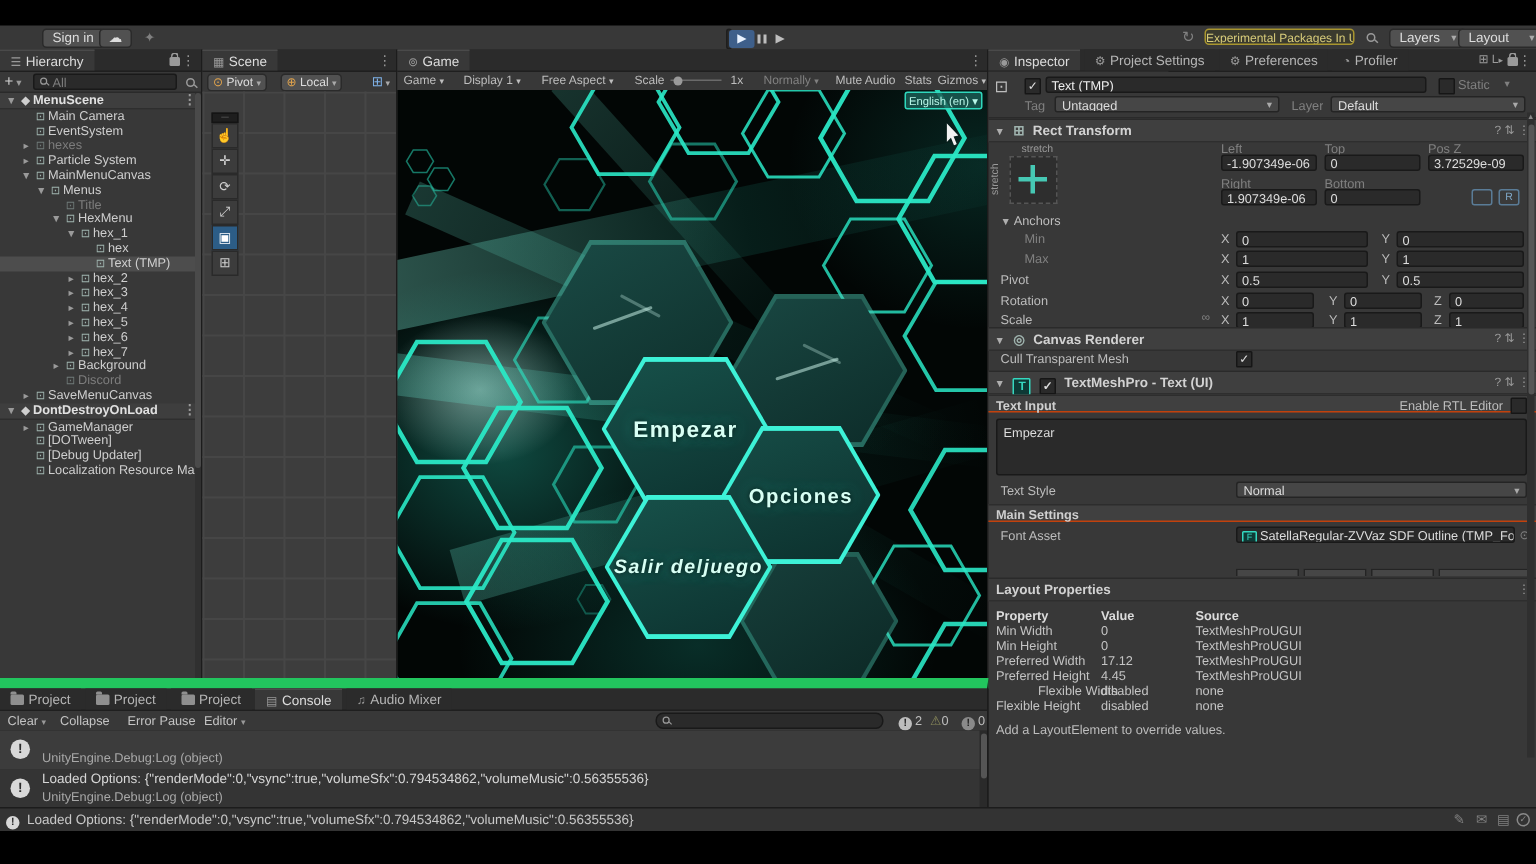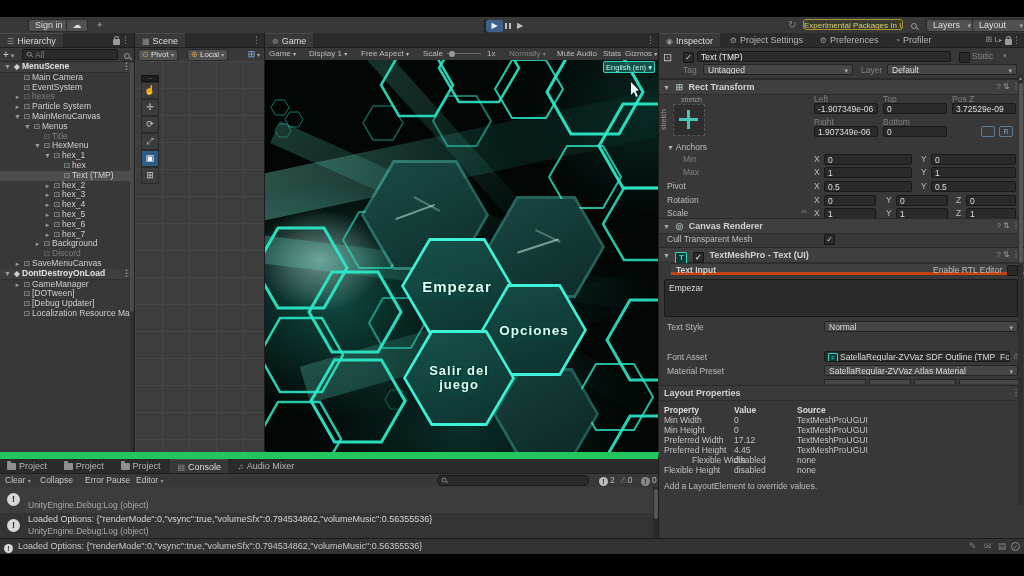--- a/index.html
+++ b/index.html
@@ -18,22 +18,22 @@
   .field{background:#2a2a2a;border:1px solid #191919;border-radius:2px;color:#ddd;font-size:8.5px;
          line-height:11px;height:11px;padding:0 3px;box-sizing:border-box;overflow:hidden;white-space:nowrap;}
   .drop{background:#464646;border:1px solid #242424;border-radius:2px;color:#ddd;font-size:8.5px;
         line-height:11px;height:11px;padding:0 4px;box-sizing:border-box;overflow:hidden;white-space:nowrap;}
   .drop .caret,.btn .caret{float:right;color:#aaa;font-size:7px;}
   .lbl{font-size:8.5px;color:#bdbdbd;white-space:nowrap;overflow:hidden;}
   .dim{color:#808080;}
   .sechdr{position:absolute;left:0;right:0;height:14px;background:#3f3f3f;border-top:1px solid #2a2a2a;
           border-bottom:1px solid #2e2e2e;line-height:14px;font-weight:bold;font-size:9px;color:#d2d2d2;}
   .sechdr .right-ic{position:absolute;right:4px;top:0;color:#9a9a9a;font-weight:normal;font-size:8px;}
-  .subbar{position:absolute;left:12px;right:0;height:12px;background:#404040;border-top:1px solid #2d2d2d;
-          border-bottom:3px solid #c2410c;line-height:12px;font-weight:bold;font-size:8.5px;color:#cfcfcf;padding-left:5px;box-sizing:border-box;}
+  .subbar{position:absolute;left:0;right:0;height:12px;background:#404040;border-top:1px solid #2d2d2d;
+          border-bottom:1px solid #c2410c;line-height:12px;font-weight:bold;font-size:8.5px;color:#cfcfcf;padding-left:5px;box-sizing:border-box;}
   .chk{display:inline-block;width:9px;height:9px;background:#2a2a2a;border:1px solid #161616;border-radius:1px;
        color:#ddd;font-size:8px;line-height:9px;text-align:center;vertical-align:middle;}
   .fold{font-size:7px;color:#aeaeae;}
   
   .hrow{position:relative;height:9.8px;line-height:9.8px;white-space:nowrap;font-size:8.5px;color:#cfcfcf;}
   .hrow .arr{display:inline-block;width:9px;font-size:7px;color:#9a9a9a;text-align:center;}
   .hrow .gi{display:inline-block;width:10px;font-size:7.5px;color:#9fb3ae;text-align:center;}
   .hrow.scene-h{background:#3e3e3e;border-bottom:1px solid #2e2e2e;font-weight:bold;color:#e0e0e0;}
   .hrow.sel{background:#4d4d4d;}
   .hrow.dimr{color:#7d7d7d;} .hrow.dimr .gi{color:#6f7a78;}
@@ -256,21 +256,21 @@
         <div class="hexi" style="background:linear-gradient(160deg,#17514a,#0d3330);">
           <span class="hexlbl">Empezar</span>
         </div>
       </div>
       <div class="hexo" style="left:216px;top:224px;width:106px;height:92px;background:#3df2d7;filter:drop-shadow(0 0 7px rgba(61,242,215,.75));">
         <div class="hexi" style="background:linear-gradient(160deg,#164c46,#0c302d);">
           <span class="hexlbl" style="font-size:13.5px;">Opciones</span>
         </div>
       </div>
       <div class="hexo" style="left:138px;top:270px;width:112px;height:96px;background:#3df2d7;filter:drop-shadow(0 0 7px rgba(61,242,215,.75));">
-        <div class="hexi" style="background:linear-gradient(160deg,#17514a,#0d3330);flex-direction:column;">
+        <div class="hexi" style="background:linear-gradient(160deg,#17514a,#0d3330);flex-direction:row;font-style:italic;">
           <span class="hexlbl" style="font-size:13px;line-height:14px;">Salir del</span>
           <span class="hexlbl" style="font-size:13px;line-height:14px;">juego</span>
         </div>
       </div>
 
       <div class="abs" style="left:338px;top:1px;width:52px;height:12px;background:rgba(26,92,84,.85);border:1px solid #2fd8bd;border-radius:2px;color:#b9f7e9;font-size:7.5px;line-height:11px;text-align:center;box-sizing:border-box;"><span>English (en)</span> ▾</div>
 
       <div class="cursor" style="left:366px;top:22px;"></div>
     </div>
   </div>
@@ -380,28 +380,25 @@
     <div class="subbar" style="top:230px;">
       <span>Text Input</span>
       <span class="abs" style="right:22px;top:0;font-weight:normal;color:#bdbdbd;">Enable RTL Editor</span>
       <span class="chk abs" style="right:6px;top:1px;"></span>
     </div>
     <div class="abs field" style="left:5px;top:246px;width:354px;height:38px;line-height:12px;padding:2px 4px;white-space:normal;"><span>Empezar</span></div>
     <div class="abs" style="left:0;top:288px;width:365px;height:13px;">
       <span class="abs lbl" style="left:8px;top:1px;">Text Style</span>
       <span class="drop abs" style="left:165px;top:0;width:194px;"><span>Normal</span><span class="caret">▾</span></span>
     </div>
+    <div class="subbar" style="top:303px;"><span>Main Settings</span></div>
     <div class="abs" style="left:0;top:318px;width:365px;height:13px;">
       <span class="abs lbl" style="left:8px;top:1px;">Font Asset</span>
       <span class="field abs" style="left:165px;top:0;width:186px;"><span style="display:inline-block;width:8px;height:8px;background:#0e3a36;border:1px solid #35d8c0;color:#35d8c0;font-size:6px;line-height:8px;text-align:center;vertical-align:0px;margin-right:2px;border-radius:1px;">F</span><span>SatellaRegular-ZVVaz SDF Outline (TMP_Font Asset)</span></span>
       <span class="abs dim" style="left:354px;top:1px;font-size:8px;">⊙</span>
-    </div>
-    <div class="abs" style="left:0;top:332px;width:365px;height:13px;">
-      <span class="abs lbl" style="left:8px;top:1px;">Material Preset</span>
-      <span class="drop abs" style="left:165px;top:0;width:194px;"><span>SatellaRegular-ZVVaz Atlas Material</span><span class="caret">▾</span></span>
     </div>
 
     <div class="abs" style="left:0;top:346px;width:365px;height:5px;overflow:hidden;">
       <span class="abs" style="left:165px;top:0;width:40px;height:10px;background:#464646;border:1px solid #242424;"></span>
       <span class="abs" style="left:210px;top:0;width:40px;height:10px;background:#464646;border:1px solid #242424;"></span>
       <span class="abs" style="left:255px;top:0;width:40px;height:10px;background:#464646;border:1px solid #242424;"></span>
       <span class="abs" style="left:300px;top:0;width:58px;height:10px;background:#464646;border:1px solid #242424;"></span>
     </div>
 
     <div class="sechdr" style="top:352px;background:#3a3a3a;">

